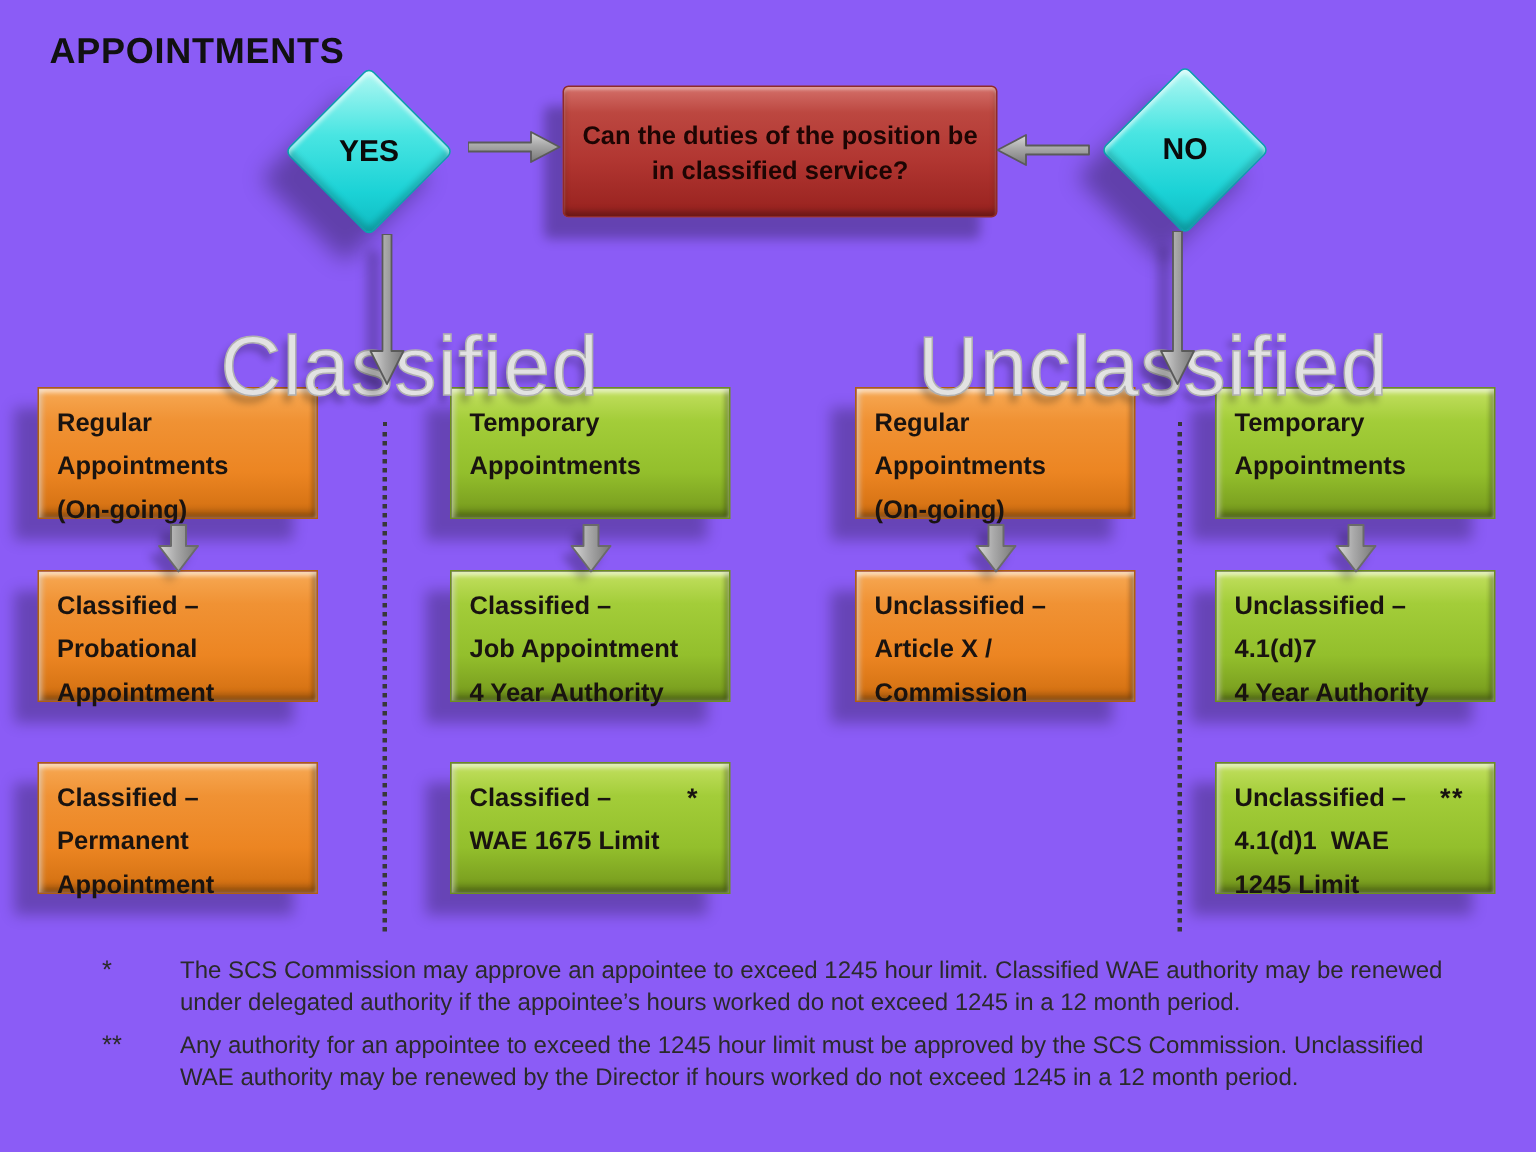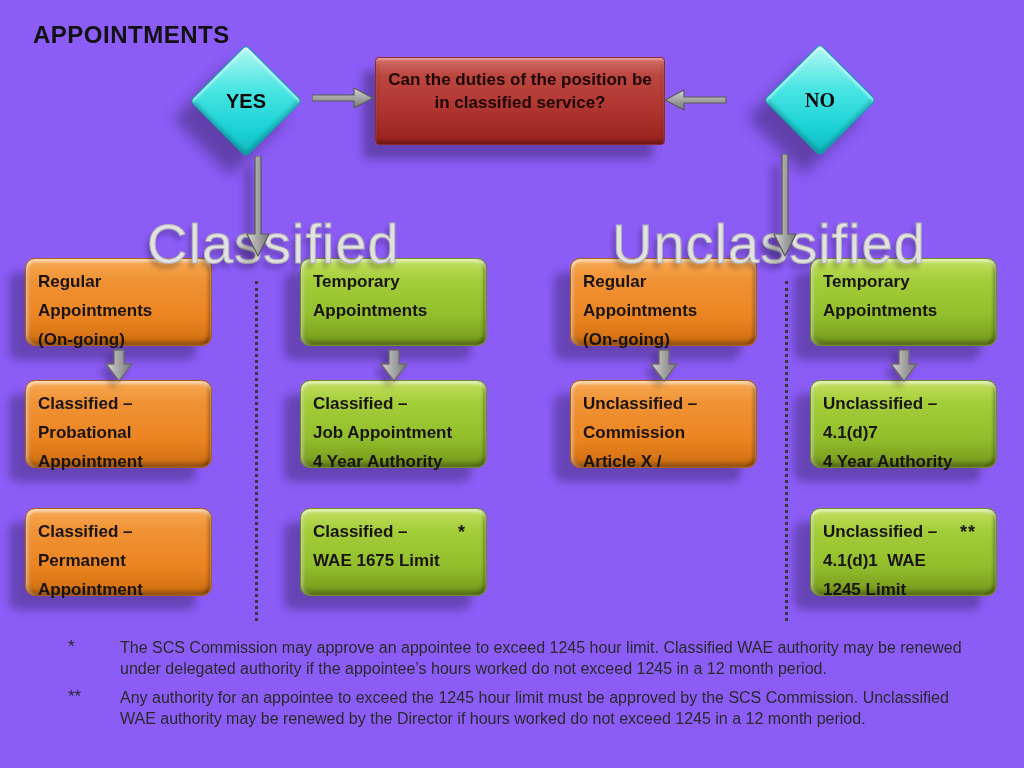--- a/index.html
+++ b/index.html
@@ -17,30 +17,30 @@
   .decision-box{
     position:absolute;left:375px;top:57px;width:290px;height:88px;
     border-radius:4px;border:1px solid #8f2b28;box-sizing:border-box;
     background:linear-gradient(180deg,#d4706a 0%,#bc4740 20%,#b23732 55%,#97211e 100%);
     box-shadow:-12px 14px 8px rgba(0,0,0,.28),
                inset 0 2px 2px rgba(255,255,255,.35),
                inset 0 -3px 4px rgba(0,0,0,.3);
     display:flex;align-items:flex-start;justify-content:center;
   }
   .decision-box .q{
-    margin-top:10px;width:270px;text-align:center;
+    margin-top:21px;width:270px;text-align:center;
     font-size:17px;font-weight:bold;line-height:23px;color:#1d0503;
   }
   
   .diamond-wrap{
     position:absolute;width:80px;height:80px;
     filter:drop-shadow(-16px 18px 7px rgba(0,0,0,.30));
   }
   .diamond-wrap.yes{left:206px;top:61px;}
-  .diamond-wrap.no{left:780px;top:60px;font-family:Liberation Serif, serif;}
+  .diamond-wrap.no{left:750px;top:60px;}
   .diamond-shape{
     position:absolute;inset:0;transform:rotate(45deg);
     background:linear-gradient(135deg,#b4f8f3 0%,#49e5e2 40%,#1bd2d6 75%,#0fb9c0 100%);
     border:1px solid #0aa3ac;border-radius:5px;box-sizing:border-box;
     box-shadow:inset 2px 2px 3px rgba(255,255,255,.6),inset -3px -3px 4px rgba(0,0,0,.18);
   }
   .diamond-label{
     position:absolute;inset:0;display:flex;align-items:center;justify-content:center;
     font-size:20px;font-weight:bold;color:#0a0a0a;
   }
@@ -61,21 +61,21 @@
   .dotted-sep{
     position:absolute;top:281px;height:340px;width:0;
     border-left:3px dotted #383838;
   }
   .dotted-sep.left{left:255px;}
   .dotted-sep.right{left:785px;}
   
   .flow-col{position:absolute;top:250px;width:187px;height:360px;}
   .fc-box{
     position:absolute;left:0;width:187px;height:88px;box-sizing:border-box;
-    border-radius:10px;padding:8px 12px 0 12px;
+    border-radius:0;padding:8px 12px 0 12px;
     font-size:17px;font-weight:bold;line-height:29px;color:#191310;
     box-shadow:-16px 14px 9px rgba(0,0,0,.26),
                inset 0 3px 3px rgba(255,255,255,.55),
                inset 3px 0 3px rgba(255,255,255,.30),
                inset -3px -1px 3px rgba(0,0,0,.22),
                inset 0 -4px 5px rgba(0,0,0,.28);
   }
   .fc-box.orange{
     background:linear-gradient(180deg,#f7a954 0%,#f09234 25%,#ec8522 65%,#d06e10 100%);
     border:1px solid #b05f0f;
@@ -200,22 +200,22 @@
         <div class="fc-box orange" style="top: 8px;">
           <div class="box-line">Regular</div>
           <div class="box-line">Appointments</div>
           <div class="box-line">(On-going)</div>
         </div>
         <svg class="col-arrow" width="28" height="34" style="left: 79.5px; top: 99px;">
           <polygon points="9,1 19,1 19,15 27,15 14,32 1,15 9,15" fill="url(#arrowGradV)" stroke="#6a6a6a" stroke-width="1.3" stroke-linejoin="round"></polygon>
         </svg>
         <div class="fc-box orange" style="top: 130px;">
           <div class="box-line">Unclassified –</div>
+          <div class="box-line">Article X /</div>
           <div class="box-line">Commission</div>
-          <div class="box-line">Article X /</div>
         </div>
       </div>
       <div class="flow-col" style="left: 810px;">
         <div class="fc-box green" style="top: 8px;">
           <div class="box-line">Temporary</div>
           <div class="box-line">Appointments</div>
         </div>
         <svg class="col-arrow" width="28" height="34" style="left: 79.5px; top: 99px;">
           <polygon points="9,1 19,1 19,15 27,15 14,32 1,15 9,15" fill="url(#arrowGradV)" stroke="#6a6a6a" stroke-width="1.3" stroke-linejoin="round"></polygon>
         </svg>

